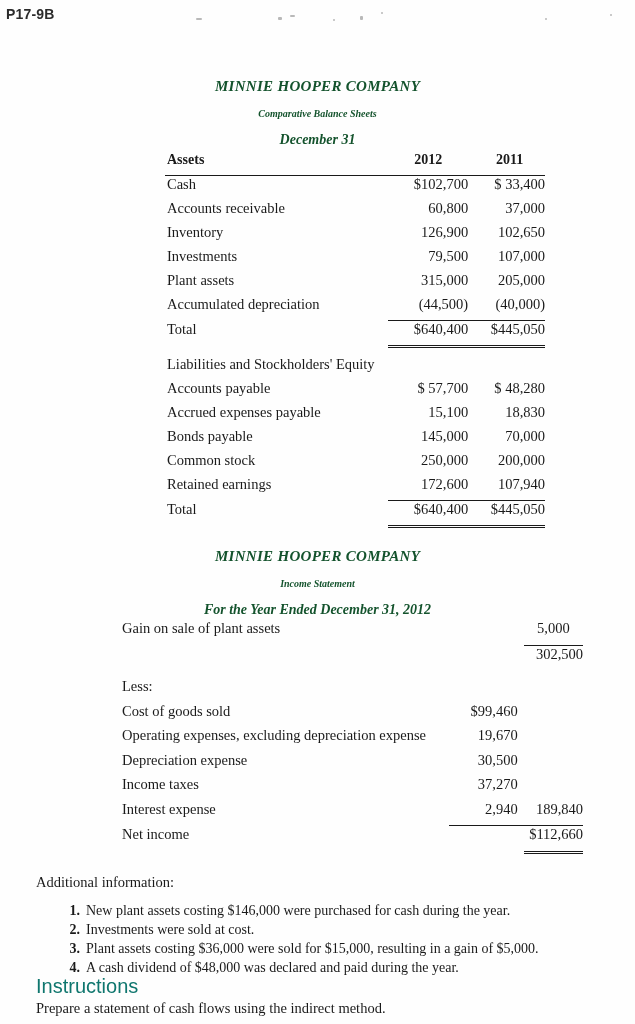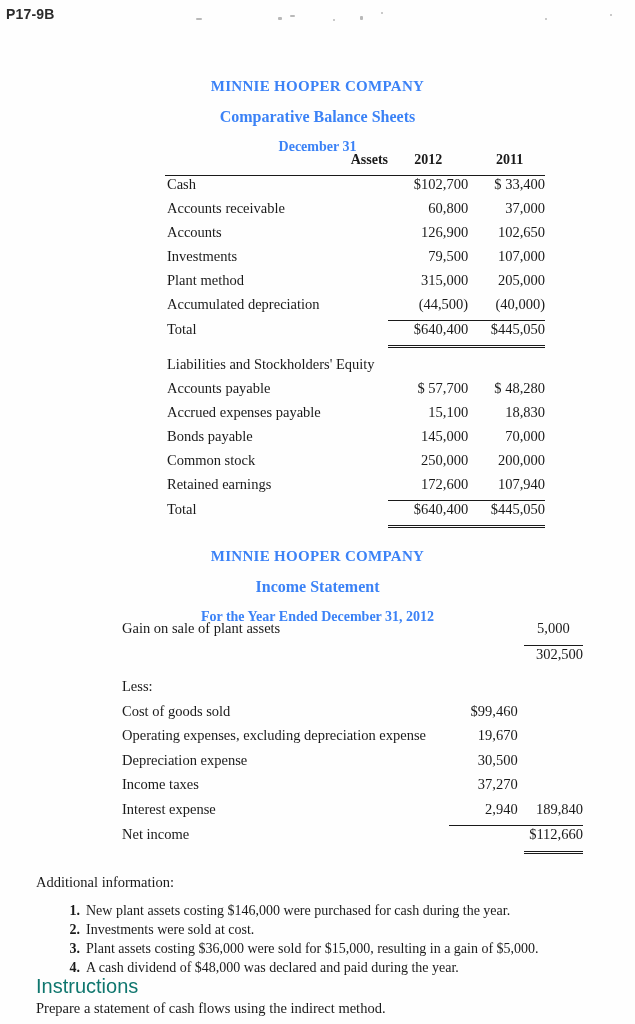--- a/index.html
+++ b/index.html
@@ -50,24 +50,25 @@
     top: 38px;
     left: 58px;
     font-size: 14.5px;
     color: #1c1c1c;
   }
 
   
   .stmt-title {
     text-align: center;
     font-weight: 700;
-    color: #3b82f6;
+    color: #14532d;
+    font-style: italic;
   }
   .t1 { font-size: 15px; letter-spacing: 0.3px; }
-  .t2 { font-size: 16px; }
+  .t2 { font-size: 10px; }
   .t3 { font-size: 14px; }
 
   .bs-head {
     position: absolute;
     left: 0; right: 0;
     top: 78px;
   }
   .bs-head .t1 { margin-bottom: 13px; }
   .bs-head .t2 { margin-bottom: 13px; }
 
@@ -93,21 +94,21 @@
   }
   #balance-sheet td { height: 24px; }
   #balance-sheet .c-label { width: 226px; padding-left: 2px; }
   #balance-sheet .c-2012  { width: 82px; padding-right: 6px; }
   #balance-sheet .c-2011  { width: 72px; padding-right: 0px; }
 
   #balance-sheet tr.hdr td { height: 23px; font-weight: 700; font-size: 14px; }
   #balance-sheet tr.hdr td.c-2012,
   #balance-sheet tr.hdr td.c-2011 { text-align: center; }
 
-  .rule-under td { border-bottom: 1.6px solid #1a1a1a; text-align: right; }
+  .rule-under td { border-bottom: 1.6px solid #1a1a1a; }
 
   td.sum-top   { border-top: 1.4px solid #1a1a1a; }
   td.sum-dbl   { border-bottom: 3px double #1a1a1a; }
 
   .indent-total { padding-left: 28px; }
   .section-head {
     font-weight: 700;
     font-size: 14.5px;
   }
 
@@ -214,31 +215,31 @@
       <td class="c-label lbl">Cash</td>
       <td class="c-2012 num">$102,700</td>
       <td class="c-2011 num">$  33,400</td>
     </tr>
     <tr>
       <td class="c-label lbl">Accounts receivable</td>
       <td class="c-2012 num">60,800</td>
       <td class="c-2011 num">37,000</td>
     </tr>
     <tr>
-      <td class="c-label lbl">Accounts</td>
+      <td class="c-label lbl">Inventory</td>
       <td class="c-2012 num">126,900</td>
       <td class="c-2011 num">102,650</td>
     </tr>
     <tr>
       <td class="c-label lbl">Investments</td>
       <td class="c-2012 num">79,500</td>
       <td class="c-2011 num">107,000</td>
     </tr>
     <tr>
-      <td class="c-label lbl">Plant method</td>
+      <td class="c-label lbl">Plant assets</td>
       <td class="c-2012 num">315,000</td>
       <td class="c-2011 num">205,000</td>
     </tr>
     <tr>
       <td class="c-label lbl">Accumulated depreciation</td>
       <td class="c-2012 num">(44,500)</td>
       <td class="c-2011 num">(40,000)</td>
     </tr>
     <tr>
       <td class="c-label lbl indent-total">Total</td>

